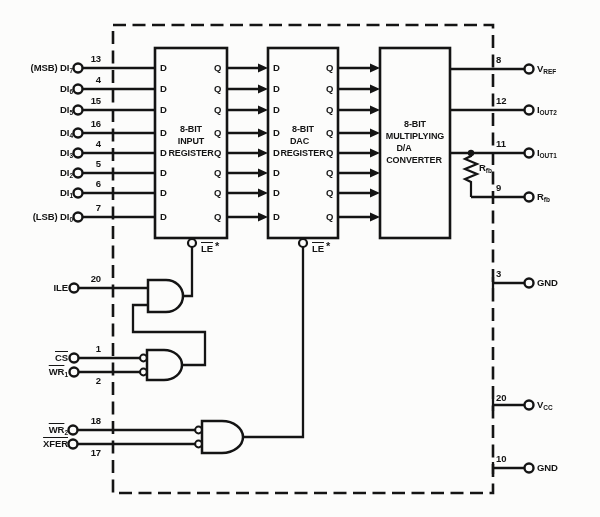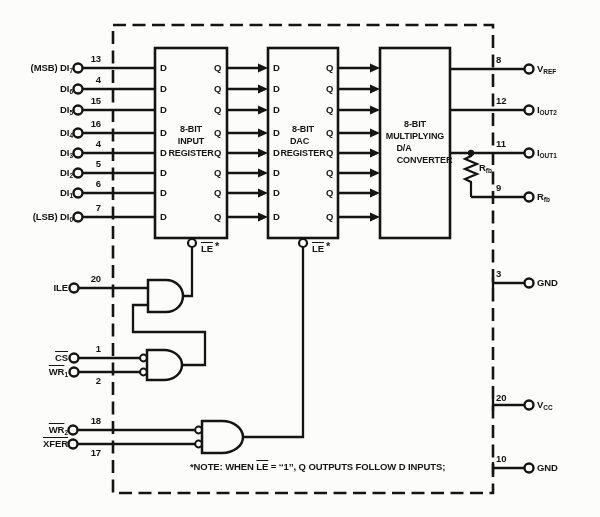--- a/index.html
+++ b/index.html
@@ -136,21 +136,21 @@
 
   <span class="bt" style="left:155px;width:72px;top:124px">8-BIT</span>
   <span class="bt" style="left:155px;width:72px;top:136px">INPUT</span>
   <span class="bt" style="left:155px;width:72px;top:148px">REGISTER</span>
   <span class="bt" style="left:268px;width:70px;top:124px">8-BIT</span>
   <span class="bt" style="left:268px;width:63px;top:136px">DAC</span>
   <span class="bt" style="left:268px;width:70px;top:148px">REGISTER</span>
   <span class="bt" style="left:380px;width:70px;top:119px">8-BIT</span>
   <span class="bt" style="left:380px;width:70px;top:131px">MULTIPLYING</span>
   <span class="bt" style="left:380px;width:48px;top:143px">D/A</span>
-  <span class="bt" style="left:380px;width:89px;top:155px">CONVERTER</span>
+  <span class="bt" style="left:380px;width:68px;top:155px">CONVERTER</span>
 
   <span class="t" style="left:201px;top:240px"><span class="ov">LE</span><span class="star">*</span></span>
   <span class="t" style="left:312px;top:240px"><span class="ov">LE</span><span class="star">*</span></span>
 
   <span class="t" style="right:532px;top:282px"><span>ILE</span></span>
   <span class="t" style="right:532px;top:352px"><span class="ov">CS</span></span>
   <span class="t" style="right:532px;top:366px"><span class="ov">WR</span><sub>1</sub></span>
   <span class="t" style="right:532px;top:424px"><span class="ov">WR</span><sub>2</sub></span>
   <span class="t" style="right:532px;top:438px"><span class="ov">XFER</span></span>
 
@@ -171,15 +171,14 @@
   <span class="t" style="left:496px;top:54px">8</span>
   <span class="t" style="left:496px;top:95px">12</span>
   <span class="t" style="left:496px;top:138px">11</span>
   <span class="t" style="left:496px;top:182px">9</span>
   <span class="t" style="left:496px;top:268px">3</span>
   <span class="t" style="left:496px;top:392px">20</span>
   <span class="t" style="left:496px;top:453px">10</span>
 
   <span class="t" style="left:479px;top:162px"><span>R</span><sub>fb</sub></span>
 
-  <span class="t" style="left:190px;top:461px"><span>*NOTE: WHEN </span><span class="ov">LE</span><span> = ‘‘1’’, Q OUTPUTS FOLLOW D INPUTS;</span></span>
 
 </div>
 
 </body></html>

